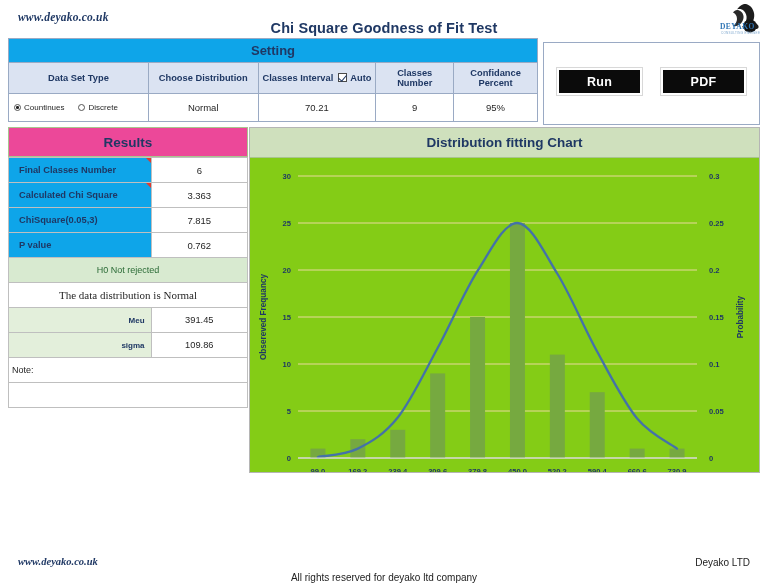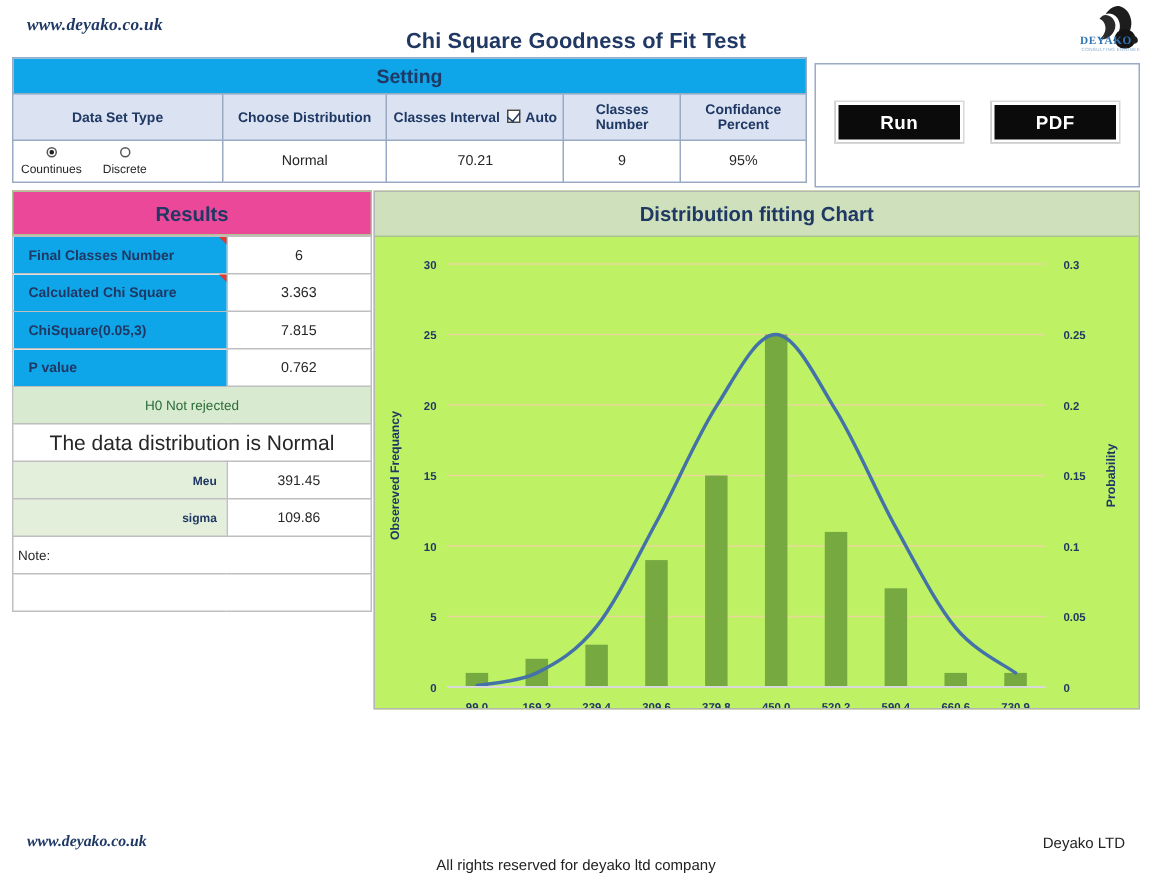--- a/index.html
+++ b/index.html
@@ -72,21 +72,21 @@
     content:""; position:absolute; left:1px; top:-1px;
     width:4px; height:7px; border:solid #1f3864;
     border-width:0 1.4px 1.4px 0; transform:rotate(40deg);
   }
 
   .radio-row {
     display:flex; align-items:center; justify-content:flex-start;
     gap:14px; padding-left:5px; height:100%;
     font-size:8px; color:#262626;
   }
-  .radio-item { display:flex; align-items:center; gap:3px;flex-direction:column; }
+  .radio-item { display:flex; align-items:center; gap:3px; }
   .rdo {
     width:7px; height:7px; border-radius:50%;
     border:1px solid #555; background:#fff; position:relative; display:inline-block;
   }
   .rdo.on::after {
     content:""; position:absolute; left:1.2px; top:1.2px;
     width:2.6px; height:2.6px; border-radius:50%; background:#222;
   }
 
   
@@ -130,43 +130,44 @@
     border-top:5px solid #e03a2f;
     border-left:5px solid transparent;
   }
   .row-h0 td {
     background:#d8ead0; color:#2b6b36;
     font-size:9px; text-align:center; height:17px;
     border:1px solid #bfbfbf;
   }
   .row-txt td {
     background:#ffffff; color:#262626;
-    font-size:14px; text-align:center; height:17px;
+    font-size:11px; text-align:center; height:17px;
     border:1px solid #bfbfbf;
+    font-family:Liberation Serif, serif;
   }
   .stat-lbl {
     background:#e3efdb; color:#1f3864;
     font-size:8px; font-weight:bold; text-align:right;
     padding-right:6px; height:15px; border:1px solid #bfbfbf;
   }
   .stat-val {
     background:#ffffff; color:#262626;
     font-size:9.3px; text-align:center; height:15px; border:1px solid #bfbfbf;
   }
   .note-lbl {
     background:#fff; color:#262626; font-size:9px;
     padding-left:3px; height:16px; border:1px solid #bfbfbf;
   }
   .note-blank { height:16px; background:#fff; border:1px solid #bfbfbf; }
 
   
   .chart-panel {
     position:absolute; left:249px; top:127px;
     width:511px; height:346px;
-    border:1px solid #b5b5b5; background:#bef264;
+    border:1px solid #b5b5b5; background:#84cc16;
   }
   .chart-title {
     height:30px; background:#cfe0bd; color:#1f3864;
     border-bottom:1px solid #a9c48f;
     font-size:13.5px; font-weight:bold;
     display:flex; align-items:center; justify-content:center;
   }
   .plot-host { position:relative; width:509px; height:314px; }
   .plot-host svg { display:block; }
 

